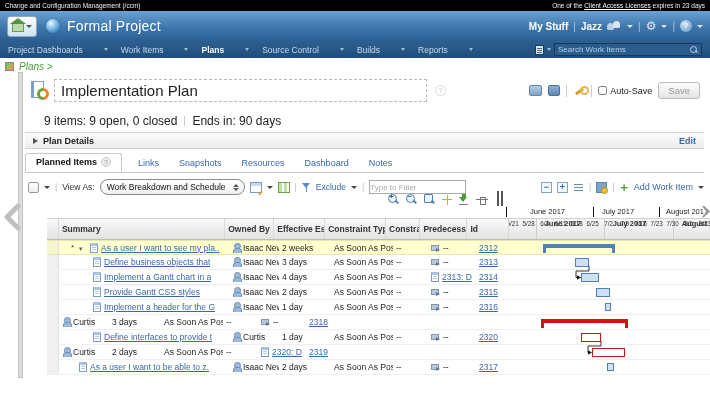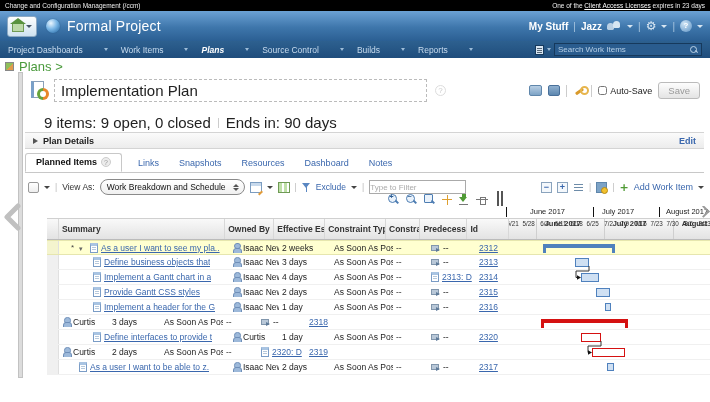--- a/index.html
+++ b/index.html
@@ -32,35 +32,35 @@
   .whtcaret { width:0; height:0; border-left:3px solid transparent; border-right:3px solid transparent; border-top:3px solid #d7e6f2; }
   .gear { color:#dce9f4; font-size:12px; line-height:11px; }
   .helpball { width:12px; height:12px; border-radius:50%; background:radial-gradient(circle at 35% 30%, #cfe5f6, #5e93c4);
     color:#fff; font-size:8px; font-weight:bold; text-align:center; line-height:12px; }
 
   
   .navbar { position:absolute; left:0; top:41px; width:710px; height:17px;
     background:linear-gradient(#2d608f,#1f4d7c); display:flex; align-items:center; gap:13px; padding:0 8px;
     color:#c7dbee; font-size:8.5px; }
   .navitem { display:flex; align-items:center; gap:21px; }
-  .navitem.active span { color:#fff; font-weight:bold;font-style:italic; }
+  .navitem.active span { color:#fff; font-weight:bold; }
   .navcaret { width:0; height:0; border-left:2.5px solid transparent; border-right:2.5px solid transparent; border-top:3px solid #9dbcd8; }
   .nav-right { margin-left:auto; display:flex; align-items:center; gap:3px; }
   .menu-sq { width:9px; height:10px; background:#d8e6f2; border:1px solid #163a5e; }
   .menu-sq::before { content:""; display:block; margin:2px 1px 0; height:1px; background:#567; box-shadow:0 2px 0 #567, 0 4px 0 #567; }
   .searchbox { width:148px; height:13px; background:#2a5c8e; border:1px solid #16395c; color:#b6cfe6;
     font-size:8px; display:flex; align-items:center; padding:0 3px; justify-content:space-between; }
   .mag { position:relative; width:8px; height:8px; }
   .mag::before { content:""; position:absolute; left:0; top:0; width:5px; height:5px; border:1.2px solid #bcd3e8; border-radius:50%; }
   .mag::after { content:""; position:absolute; left:5px; top:5px; width:3px; height:1.2px; background:#bcd3e8; transform:rotate(45deg); }
 
   
   .crumb { position:absolute; left:0; top:58px; width:710px; height:16px; display:flex; align-items:center; gap:5px; padding:0 5px; }
   .crumb-ic { width:9px; height:9px; background:linear-gradient(135deg,#8fbf5a 50%,#e09b4c 50%); border:1px solid #888; }
-  .crumb a { color:#4a9a3c; font-size:13px; text-decoration:none; }
+  .crumb a { color:#4a9a3c; font-size:10px; text-decoration:none;font-style:italic; }
 
   
   .lstrip { position:absolute; left:18px; top:72px; width:5px; height:306px; background:#dcdcdc; border:1px solid #c2c2c2; }
   .lchev { position:absolute; left:1px; top:203px; width:24px; height:28px; }
 
   
   .title-row { position:absolute; left:30px; top:79px; display:flex; align-items:center; gap:5px; }
   .plan-ic { position:relative; width:19px; height:19px; }
   .plan-ic .doc { position:absolute; left:1px; top:0; width:13px; height:17px; background:#fff; border:1px solid #8aa0b8; border-left:3px solid #7aa0c8; }
   .plan-ic .ring { position:absolute; right:0; bottom:0; width:12px; height:12px; border-radius:50%;
@@ -76,21 +76,21 @@
   .vdiv { width:1px; height:12px; background:#ccc; }
   .ic-wrench { position:relative; width:12px; height:12px; }
   .ic-wrench::before { content:""; position:absolute; left:2px; top:5px; width:9px; height:3px; background:#d99a2b; transform:rotate(-35deg); border-radius:1px; }
   .ic-wrench::after { content:""; position:absolute; left:7px; top:1px; width:5px; height:5px; border:2px solid #e7b54c; border-radius:50%; }
   .autosave { display:flex; align-items:center; gap:3px; font-size:9px; color:#222; }
   .autosave input { width:9px; height:9px; }
   .savebtn { font-size:9.5px; color:#999; background:linear-gradient(#fdfdfd,#e4e4e4); border:1px solid #bbb;
     border-radius:3px; padding:2px 9px; }
 
   
-  .stats { position:absolute; left:44px; top:114px; display:flex; align-items:center; gap:7px; font-size:15px; color:#222; }
+  .stats { position:absolute; left:44px; top:114px; display:flex; align-items:center; gap:7px; font-size:12px; color:#222; }
   .stats .d { width:1px; height:10px; background:#ccc; }
 
   
   .details-bar { position:absolute; left:25px; right:6px; top:132px; height:17px;
     background:linear-gradient(#fbfbfb,#ececec); border-top:1px solid #d4d4d4; border-bottom:1px solid #d4d4d4;
     display:flex; align-items:center; padding:0 8px; }
   .tri-r { width:0; height:0; border-top:3.5px solid transparent; border-bottom:3.5px solid transparent; border-left:5px solid #555; margin-right:5px; }
   .details-bar b { font-size:9px; color:#222; }
   .editlink { margin-left:auto; color:#3a67ad; font-weight:bold; font-size:9px; }
 

